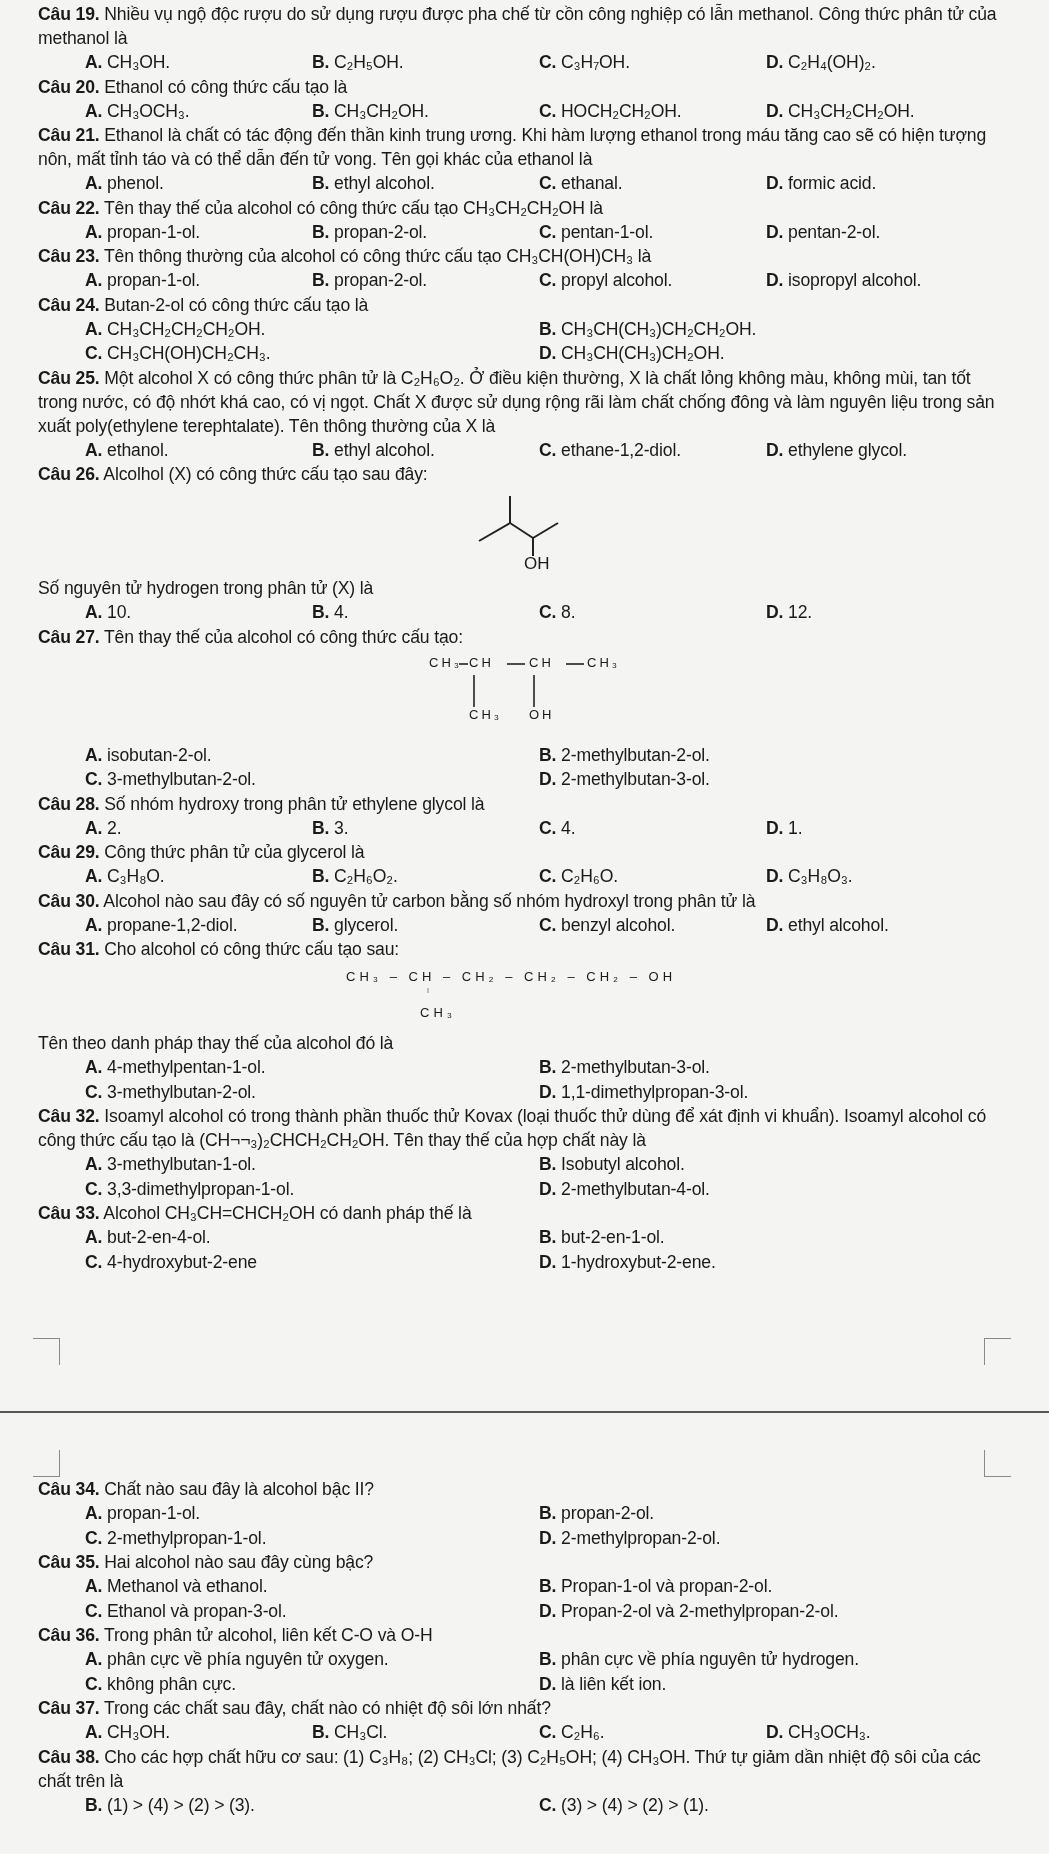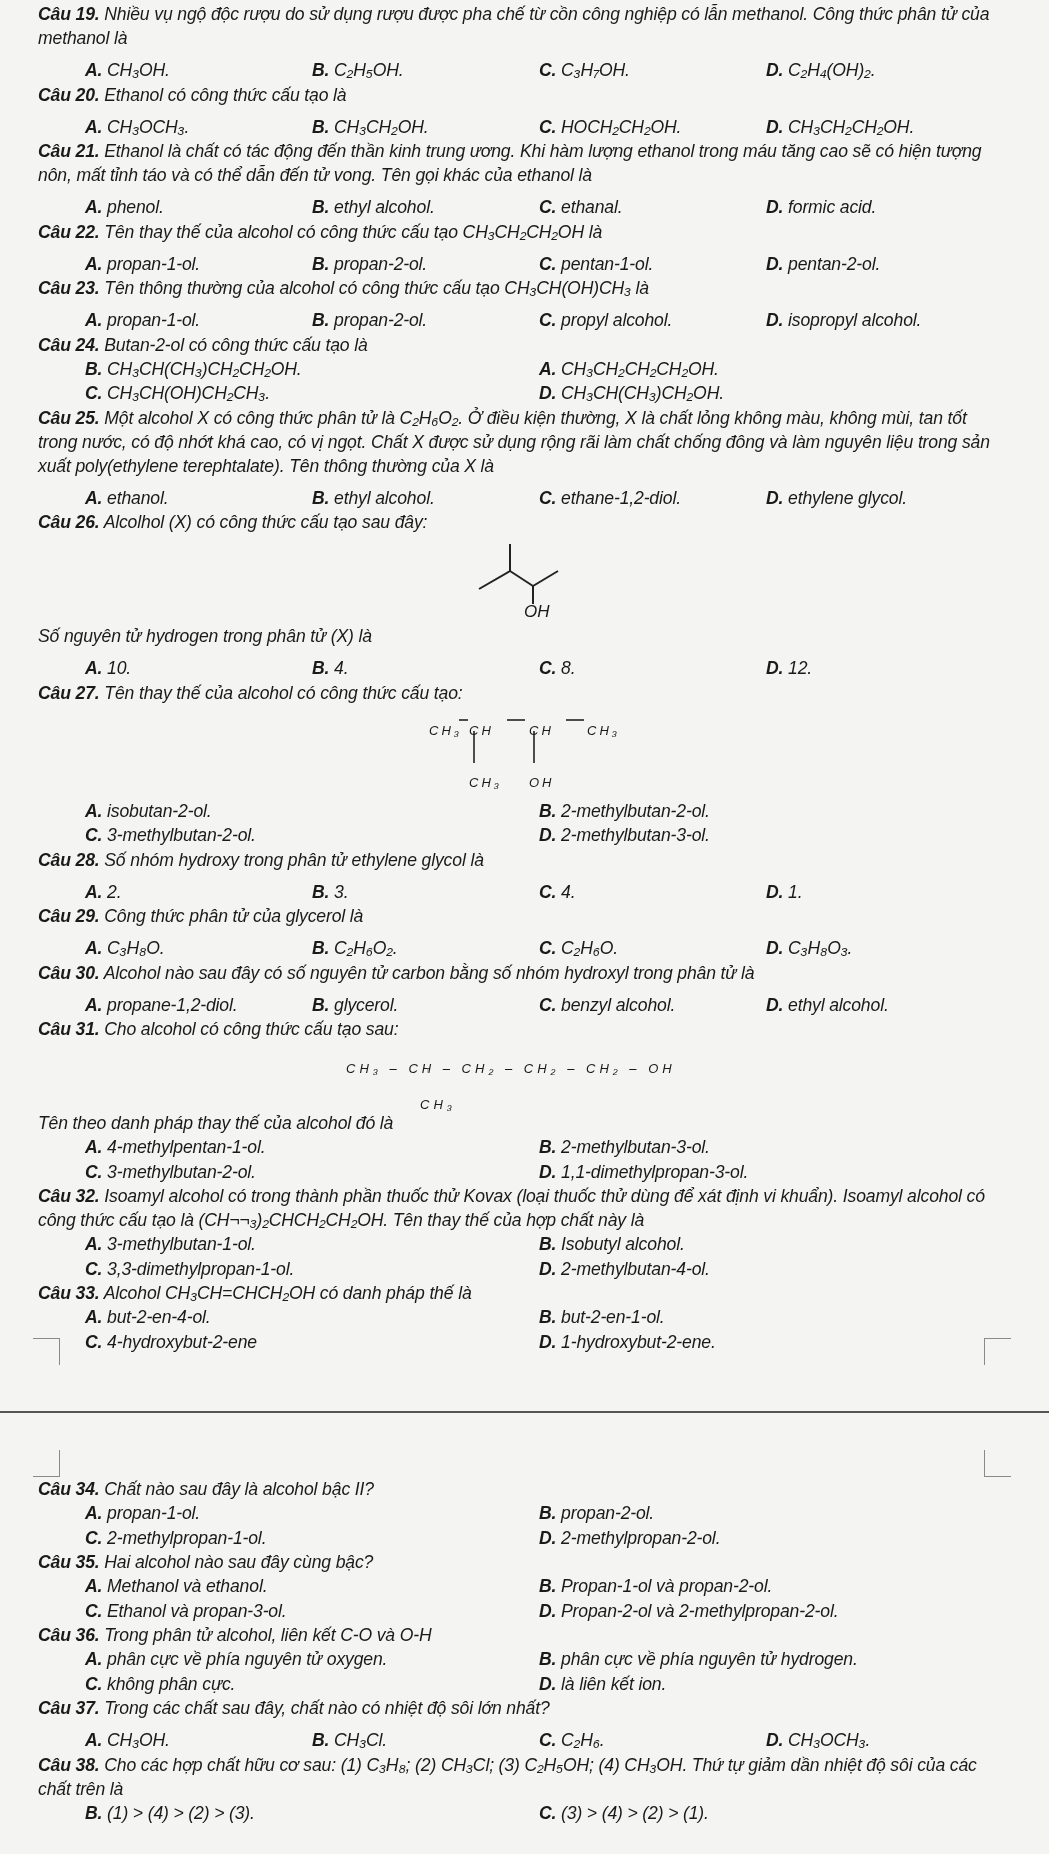--- a/index.html
+++ b/index.html
@@ -6,34 +6,34 @@
   body {
     width: 1049px; height: 1854px; overflow: hidden;
     background: #f4f4f2;
     font-family: "Liberation Sans", sans-serif;
     color: #1a1a1a;
     position: relative;
   }
   .page { position: absolute; left: 0; width: 1049px; }
   .page1 { top: 0; height: 1412px; }
   .page2 { top: 1413px; height: 345px; }
-  .content { position: absolute; left: 38px; width: 960px; font-style: italic; }
+  .content { position: absolute; left: 38px; width: 960px; }
   .page1 .content { top: 2px; }
   .page2 .content { top: 64px; }
   .q { font-size: 17.6px; line-height: 24px; margin: 0; letter-spacing: -0.15px; }
   .q .num { font-weight: bold; }
   .opts { display: grid; font-size: 17.6px; line-height: 24.5px; margin-left: 47px; letter-spacing: -0.15px; }
-  .opts.four { grid-template-columns: 227px 227px 227px 227px; margin-top: 8px; }
+  .opts.four { grid-template-columns: 227px 227px 227px 227px; }
   .opts.two { grid-template-columns: 454px 454px; }
   .opt .lbl { font-weight: bold; }
   .struct { position: relative; }
   .struct26 { height: 90px; }
   .struct27 { height: 94px; }
   .struct31 { height: 70px; }
-  .cf { font-family: "Liberation Sans", sans-serif; font-size: 13px; letter-spacing: 3px; position: absolute; white-space: nowrap; margin-top: 12px; }
+  .cf { font-family: "Liberation Sans", sans-serif; font-size: 13px; letter-spacing: 3px; position: absolute; white-space: nowrap; }
   .divider { position: absolute; left: 0; width: 1049px; top: 1411px; height: 2px; background: #555; }
   .crop { position: absolute; width: 26px; height: 26px; border-color: #8a8a8a; border-style: solid; border-width: 0; }
   .crop.tl { left: 33px; top: 1338px; border-top-width: 1.5px; border-right-width: 1.5px; }
   .crop.tr { left: 984px; top: 1338px; border-top-width: 1.5px; border-left-width: 1.5px; }
   .crop.bl { left: 33px; top: 1450px; border-bottom-width: 1.5px; border-right-width: 1.5px; }
   .crop.br { left: 984px; top: 1450px; border-bottom-width: 1.5px; border-left-width: 1.5px; }
 </style>
 </head>
 <body>
 
@@ -80,22 +80,22 @@
         <div class="opts four">
           <div class="opt"><span class="lbl">A.</span><span> propan-1-ol.</span></div>
           <div class="opt"><span class="lbl">B.</span><span> propan-2-ol.</span></div>
           <div class="opt"><span class="lbl">C.</span><span> propyl alcohol.</span></div>
           <div class="opt"><span class="lbl">D.</span><span> isopropyl alcohol.</span></div>
         </div>
       </div>
       <div>
         <p class="q"><span class="num">Câu 24.</span><span> Butan-2-ol có công thức cấu tạo là</span></p>
         <div class="opts two">
+          <div class="opt"><span class="lbl">A.</span><span> CH₃CH₂CH₂CH₂OH.</span></div>
           <div class="opt"><span class="lbl">B.</span><span> CH₃CH(CH₃)CH₂CH₂OH.</span></div>
-          <div class="opt"><span class="lbl">A.</span><span> CH₃CH₂CH₂CH₂OH.</span></div>
           <div class="opt"><span class="lbl">C.</span><span> CH₃CH(OH)CH₂CH₃.</span></div>
           <div class="opt"><span class="lbl">D.</span><span> CH₃CH(CH₃)CH₂OH.</span></div>
         </div>
       </div>
       <div>
         <p class="q"><span class="num">Câu 25.</span><span> Một alcohol X có công thức phân tử là C₂H₆O₂. Ở điều kiện thường, X là chất lỏng không màu, không mùi, tan tốt trong nước, có độ nhớt khá cao, có vị ngọt. Chất X được sử dụng rộng rãi làm chất chống đông và làm nguyên liệu trong sản xuất poly(ethylene terephtalate). Tên thông thường của X là</span></p>
         <div class="opts four">
           <div class="opt"><span class="lbl">A.</span><span> ethanol.</span></div>
           <div class="opt"><span class="lbl">B.</span><span> ethyl alcohol.</span></div>
           <div class="opt"><span class="lbl">C.</span><span> ethane-1,2-diol.</span></div>

